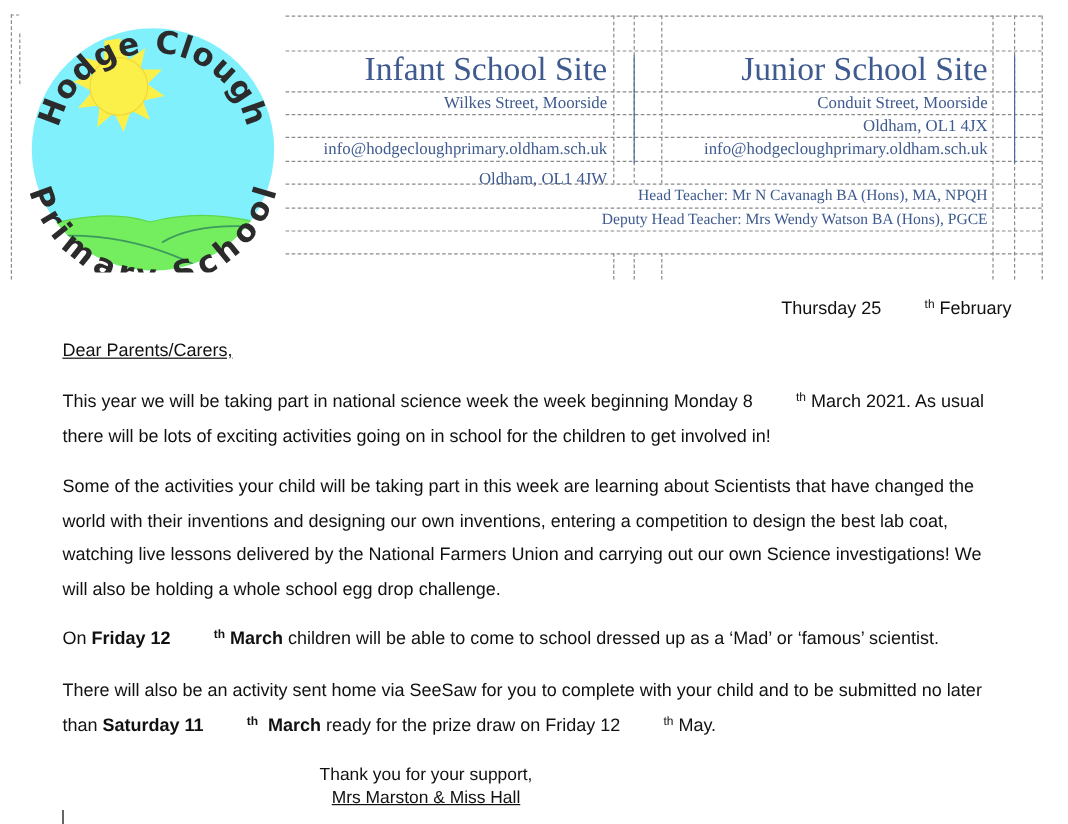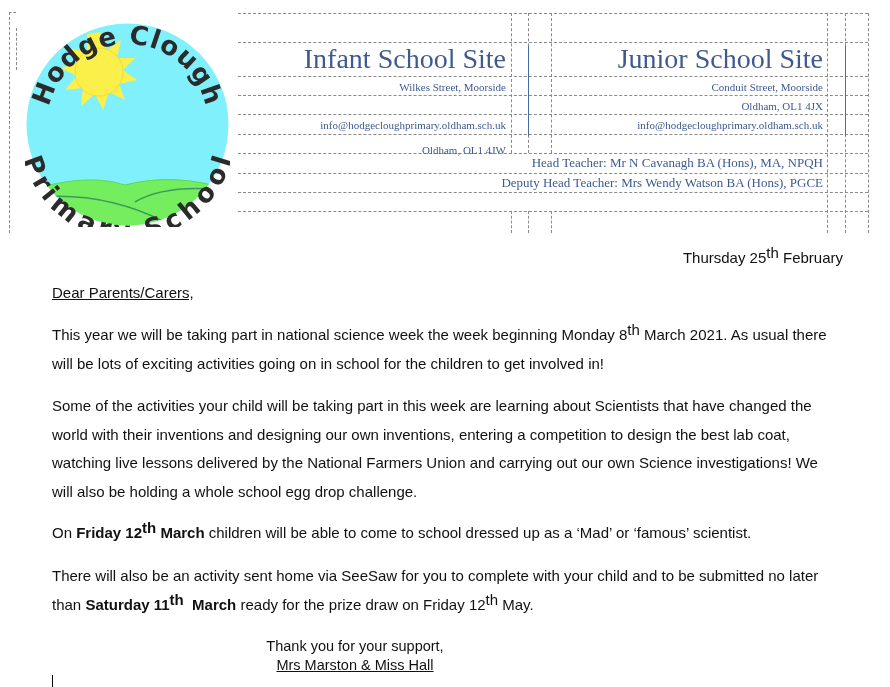--- a/index.html
+++ b/index.html
@@ -3,25 +3,25 @@
 <meta charset="utf-8">
 <style>
   html, body { margin: 0; padding: 0; background: #ffffff; }
   body { width: 890px; height: 687px; position: relative; overflow: hidden; font-family: "Liberation Sans", sans-serif; color: #000; }
   .abs { position: absolute; }
   .hline { position: absolute; height: 0; border-top: 1px dashed #8a8a8a; }
   .vline { position: absolute; width: 0; border-left: 1px dashed #8a8a8a; }
   .solid-v { position: absolute; width: 0; border-left: 1px solid #4a6ba0; }
   .serif { font-family: "Liberation Serif", serif; color: #3e5a8f; }
   .site-title { font-size: 28px; text-align: right; line-height: 30px; white-space: nowrap; }
-  .addr { font-size: 11px; text-align: right; line-height: 16px; white-space: nowrap; }
+  .addr { font-size: 14px; text-align: right; line-height: 16px; white-space: nowrap; }
   .staff { font-size: 13px; text-align: right; line-height: 18px; white-space: nowrap; }
   .body-text { font-size: 15px; line-height: 28.5px; color: #111; }
   .para { position: absolute; left: 52px; width: 800px; margin: 0; }
-  sup { font-size: 15px; vertical-align: 5px; line-height: 0; }
+  sup { font-size: 10px; vertical-align: 5px; line-height: 0; margin-left: 36px; }
   b { font-weight: bold; }
   .sign { position: absolute; left: 0; width: 710px; text-align: center; font-size: 14.5px; line-height: 19px; color: #111; }
 </style>
 </head>
 <body>
 
 <div class="abs" style="left:9px;top:12px;width:6px;height:220px;border-left:1px dashed #8a8a8a;border-top:1px dashed #8a8a8a;"></div>
 <div class="vline" style="left:16px;top:28px;height:42px;"></div>
 
 <div class="abs" style="left:25px;top:22px;width:205px;height:205px;">

